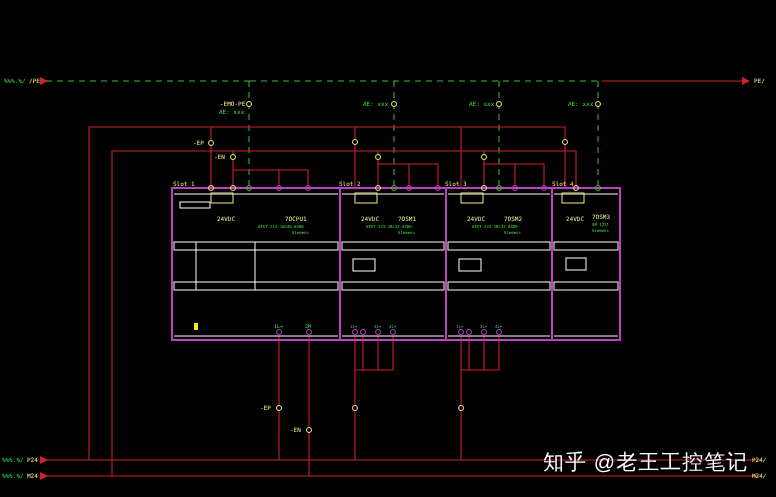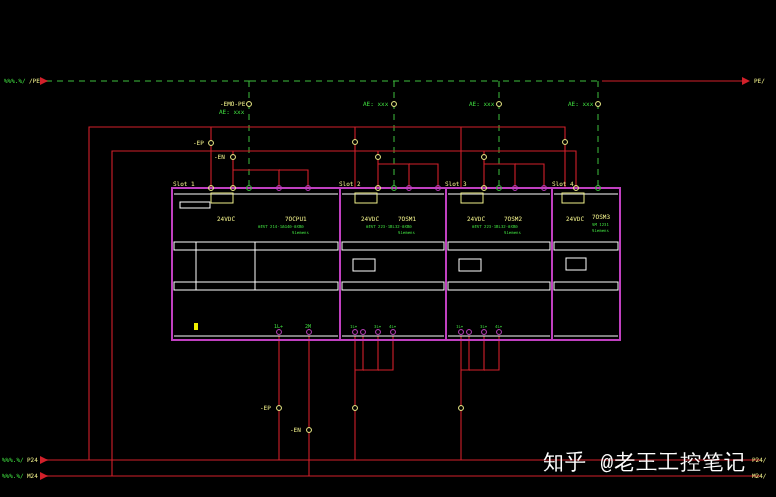--- a/index.html
+++ b/index.html
@@ -1,19 +1,19 @@
 <!DOCTYPE html>
 <html><head>
 <meta charset="utf-8">
 <style>
   html, body { margin:0; padding:0; background:#000; }
   body { width:776px; height:497px; overflow:hidden; position:relative; font-family:"DejaVu Sans Mono", monospace; }
   svg { position:absolute; left:0; top:0; }
   .t { font-family:"DejaVu Sans Mono", monospace; }
-  .wm { position:absolute; left:543px; top:448px; color:#ffffff; font-family:Liberation Mono, monospace; font-size:21px; letter-spacing:1px; white-space:nowrap; }
+  .wm { position:absolute; left:543px; top:448px; color:#ffffff; font-family:Liberation Sans, sans-serif; font-size:21px; letter-spacing:1px; white-space:nowrap; }
 </style>
 </head>
 <body>
 
 <svg width="776" height="497" viewBox="0 0 776 497" xmlns="http://www.w3.org/2000/svg">
 
   <g>
     <line x1="46" y1="81" x2="250" y2="81" stroke="#3fbf3f" stroke-width="1" stroke-dasharray="6,5"></line>
     <line x1="250" y1="81" x2="600" y2="81" stroke="#3fbf3f" stroke-width="1" stroke-dasharray="6,5"></line>
     <line x1="602" y1="81" x2="742" y2="81" stroke="#d2202a" stroke-width="1.2"></line>

